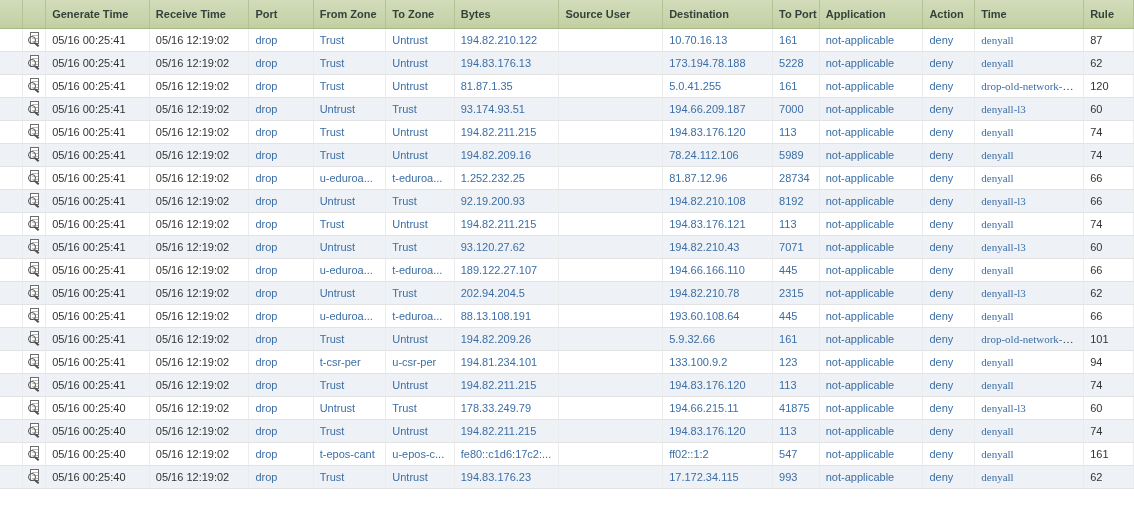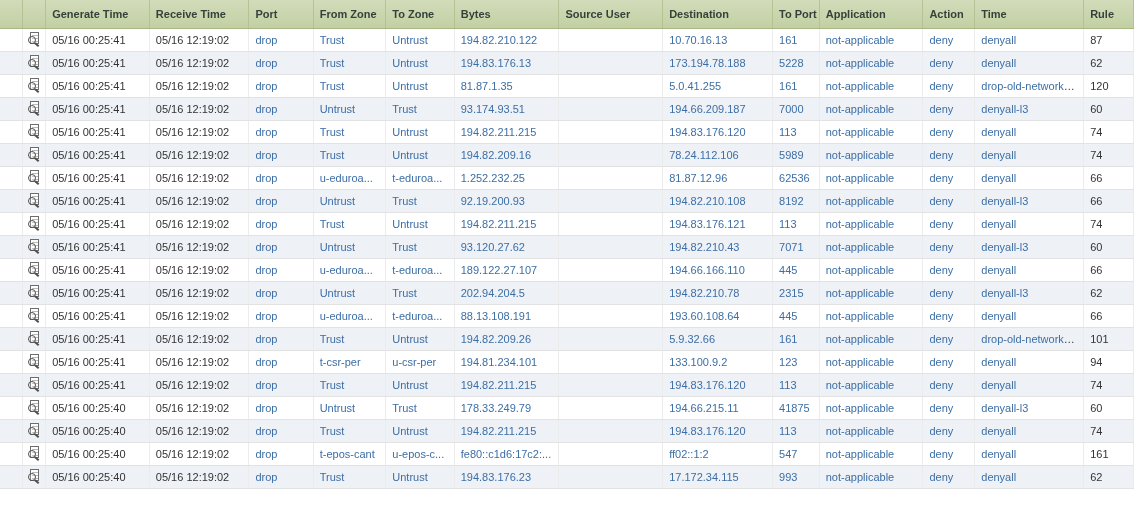--- a/index.html
+++ b/index.html
@@ -108,21 +108,21 @@
     transform: rotate(40deg);
     transform-origin: left center;
   }
 
   .link {
     color: #3c6ea5;
     text-decoration: none;
     cursor: pointer;
   }
   .plain { color: #333333; }
-  .wrap-cell { white-space: normal; word-break: break-word; }
+  .wrap-cell { white-space: normal; word-break: break-word; font-family: Liberation Serif, serif; }
 
   
   col.c-sel    { width: 22px; }
   col.c-icon   { width: 22px; }
   col.c-gen    { width: 100px; }
   col.c-recv   { width: 96px; }
   col.c-type   { width: 62px; }
   col.c-fromz  { width: 70px; }
   col.c-toz    { width: 66px; }
   col.c-src    { width: 101px; }
@@ -281,21 +281,21 @@
         <td class="cell-icon"></td>
         <td class="cell-icon"><span class="magnify-icon"><span class="doc"></span><span class="lens"></span><span class="handle"></span></span></td>
         <td><span class="plain">05/16 00:25:41</span></td>
         <td><span class="plain">05/16 12:19:02</span></td>
         <td><span class="link">drop</span></td>
         <td><span class="link">u-eduroa...</span></td>
         <td><span class="link">t-eduroa...</span></td>
         <td><span class="link">1.252.232.25</span></td>
         <td><span class="plain"></span></td>
         <td><span class="link">81.87.12.96</span></td>
-        <td><span class="link">62536</span></td>
+        <td><span class="link">28734</span></td>
         <td><span class="link">not-applicable</span></td>
         <td><span class="link">deny</span></td>
         <td class="wrap-cell"><span class="link">denyall</span></td>
         <td><span class="plain">66</span></td>
       </tr>
       <tr class="even">
         <td class="cell-icon"></td>
         <td class="cell-icon"><span class="magnify-icon"><span class="doc"></span><span class="lens"></span><span class="handle"></span></span></td>
         <td><span class="plain">05/16 00:25:41</span></td>
         <td><span class="plain">05/16 12:19:02</span></td>

